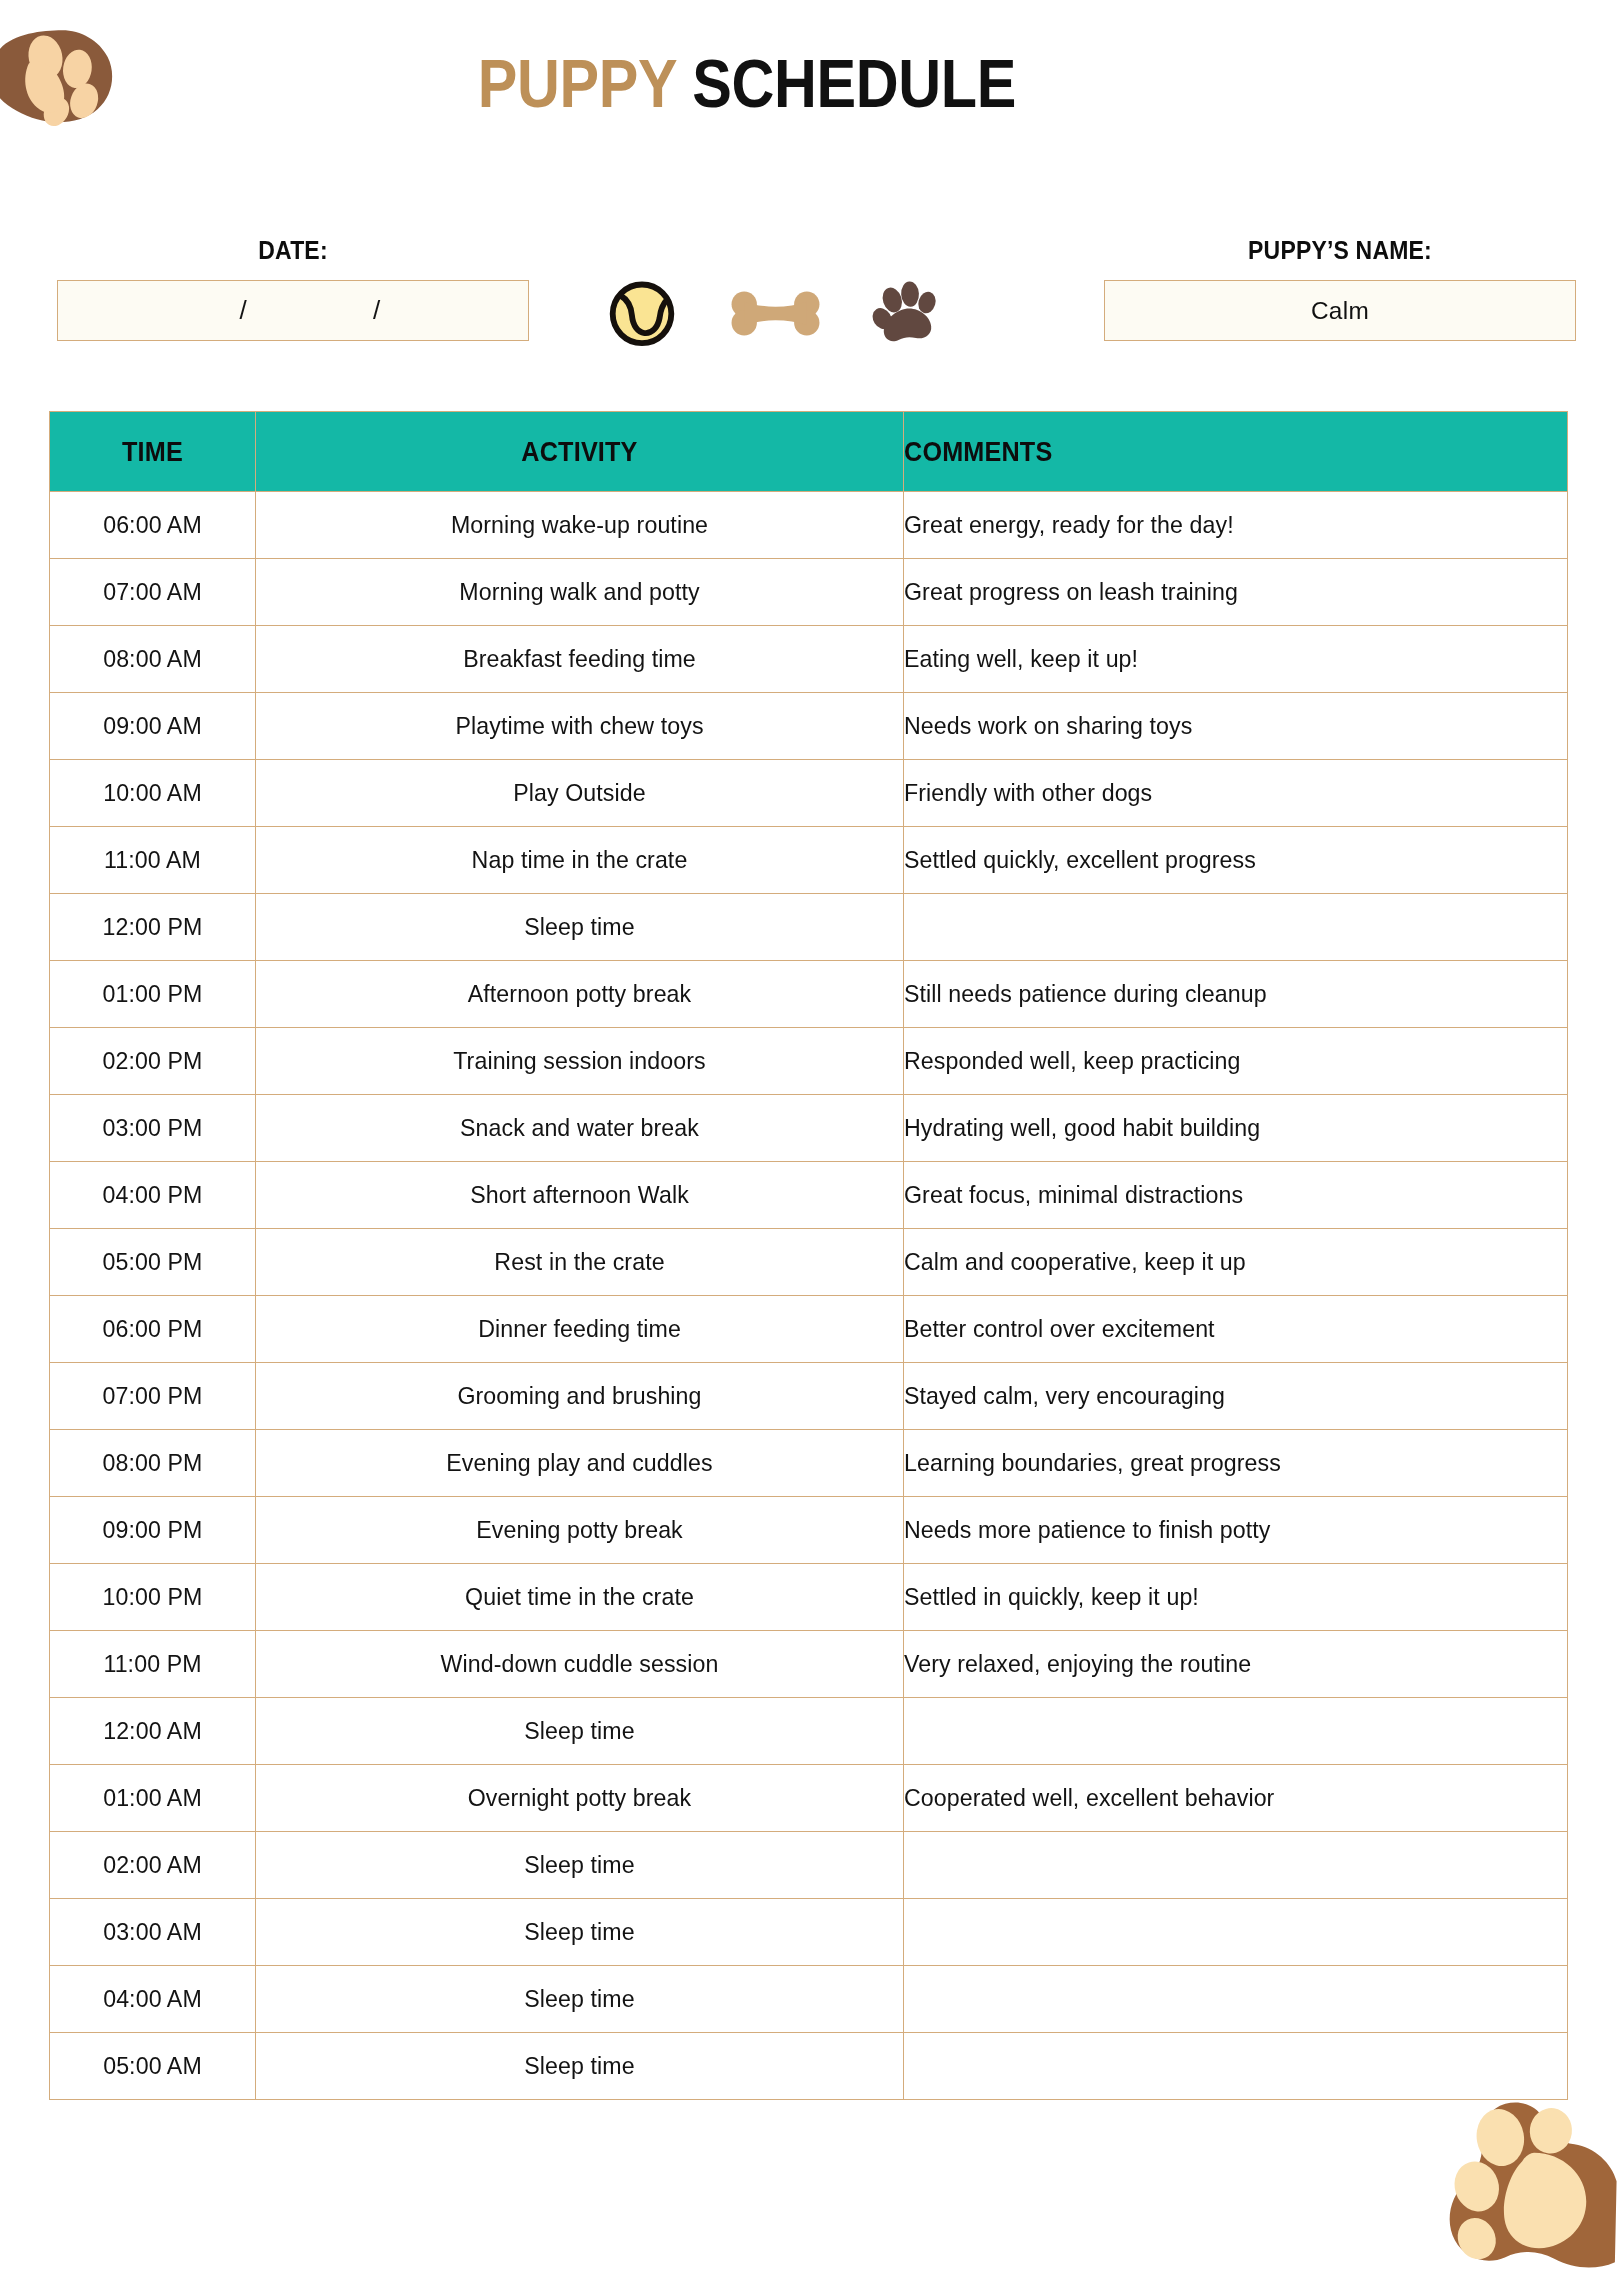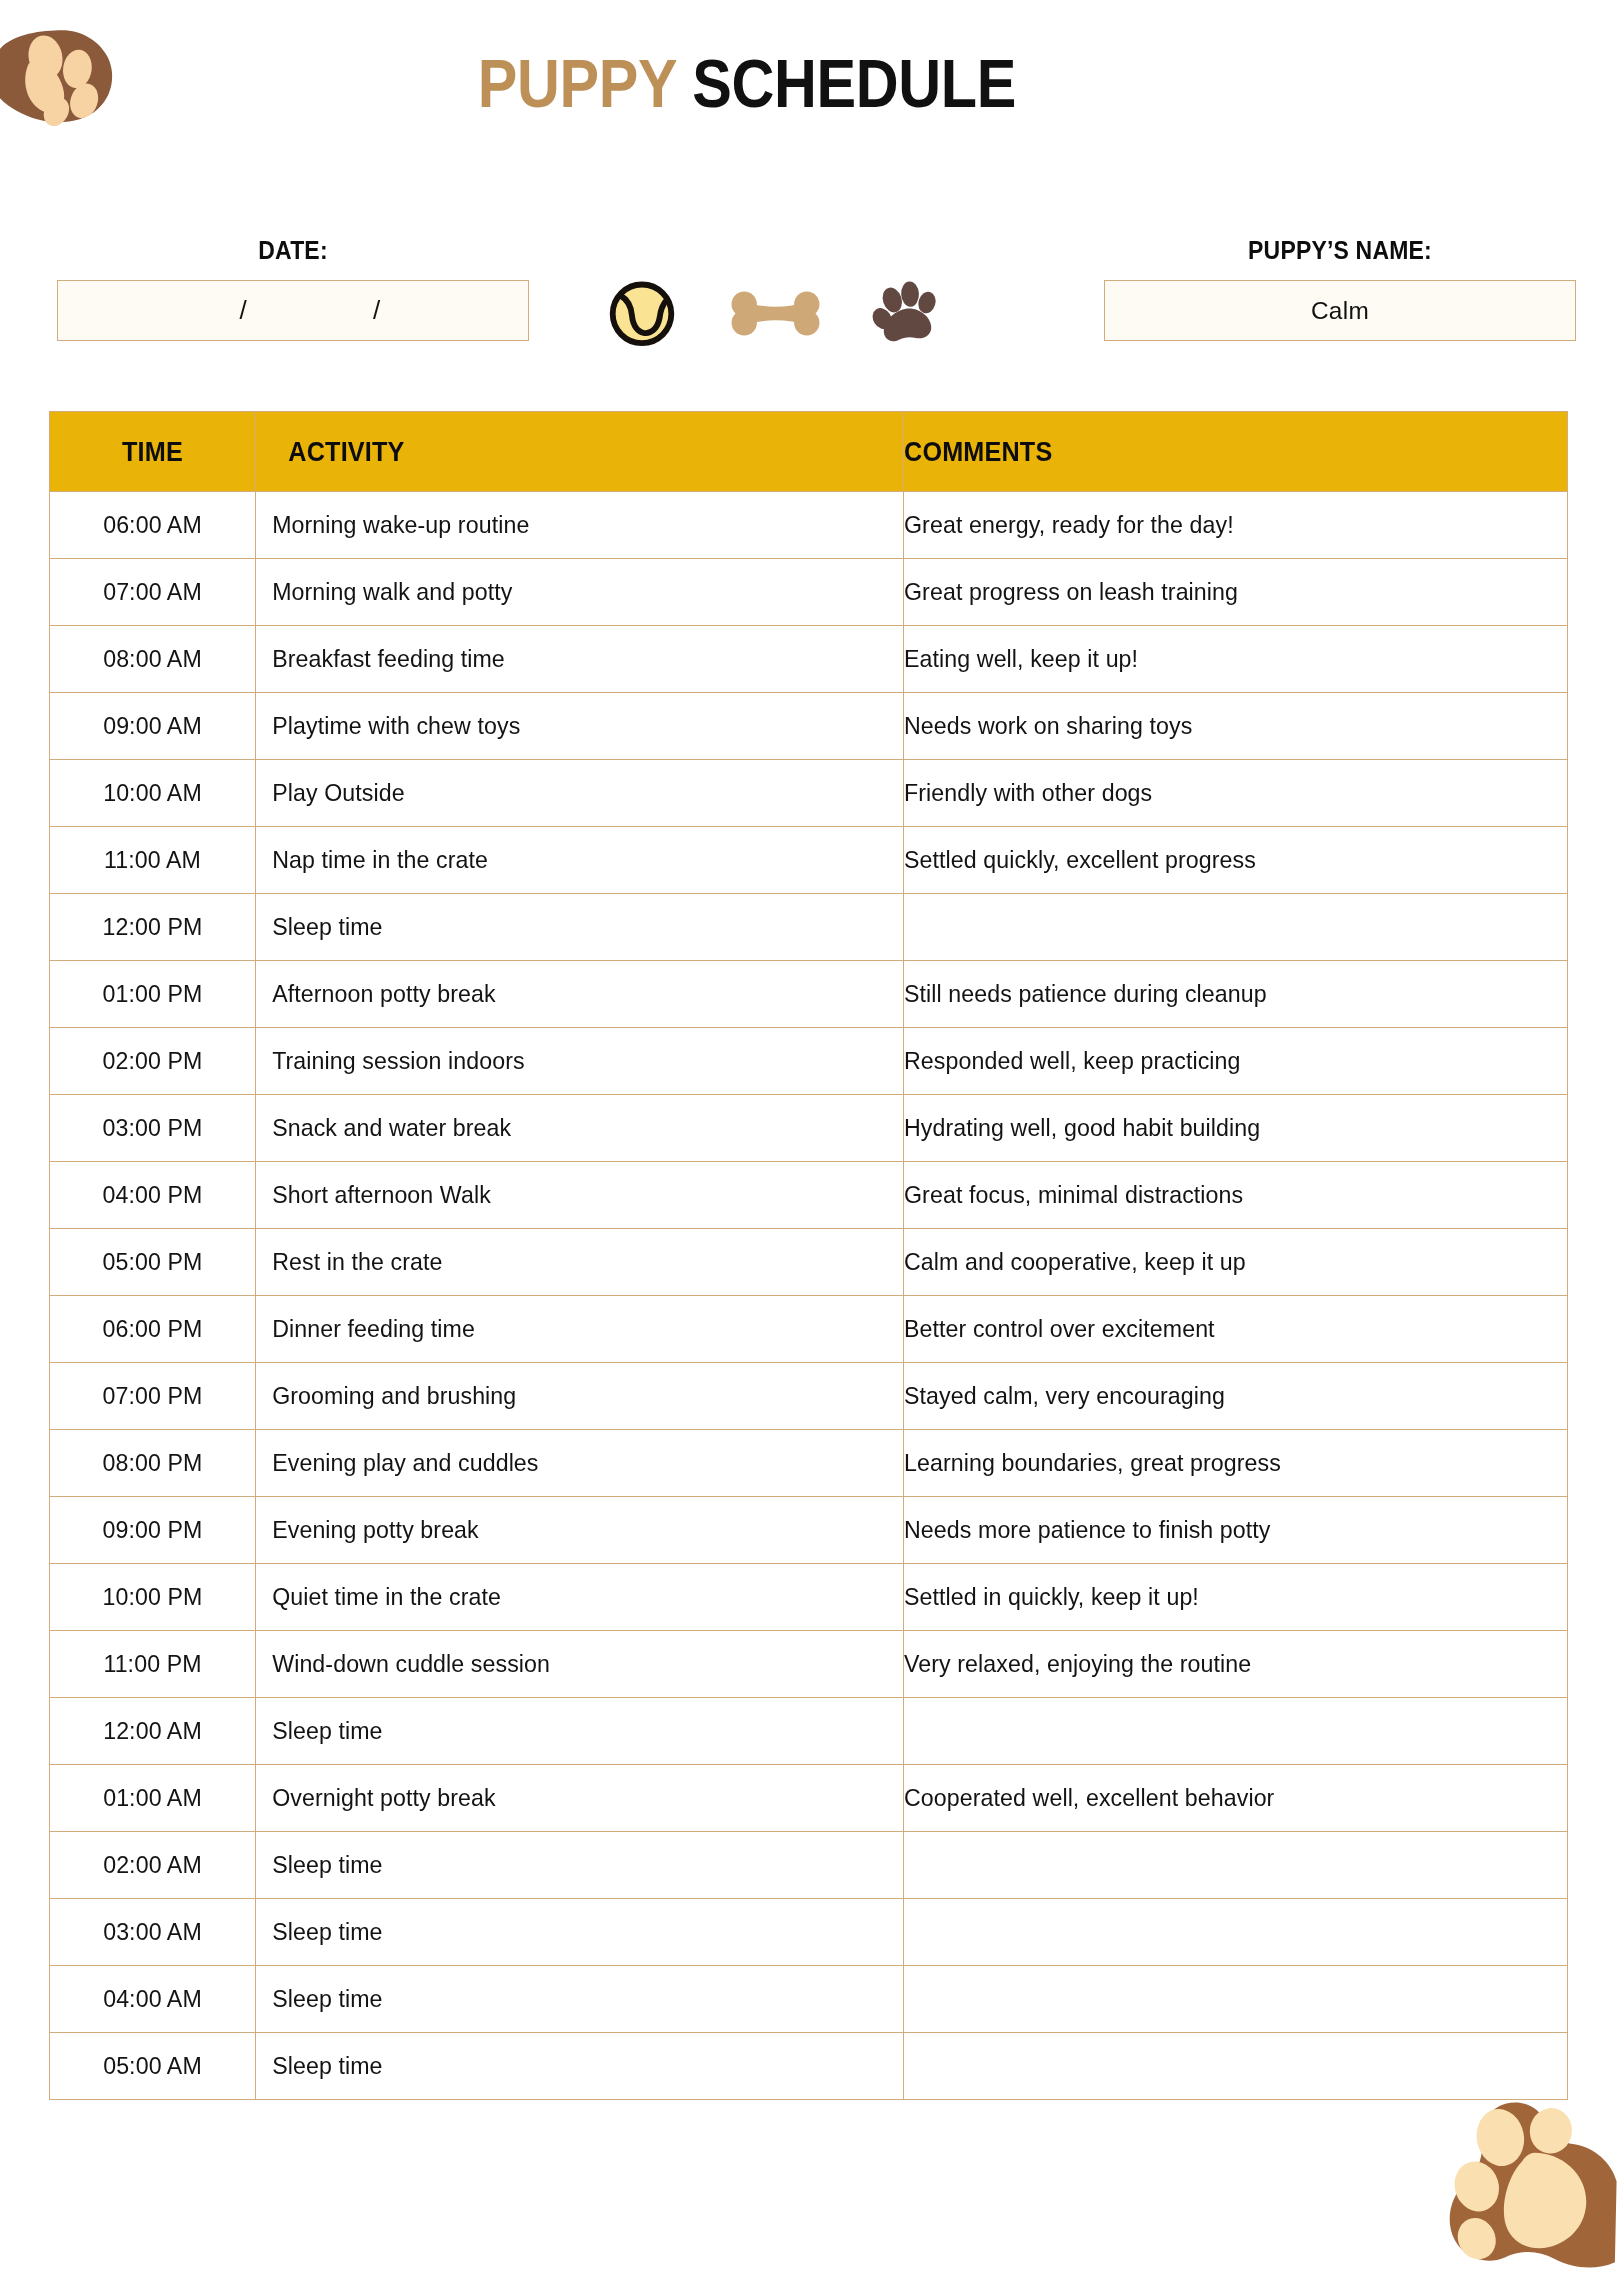--- a/index.html
+++ b/index.html
@@ -123,34 +123,34 @@
     table-layout: fixed;
   }
   #schedule-table th, #schedule-table td {
     border: 1.7px solid #d4ac7c;
     box-sizing: border-box;
     height: 67px;
     padding: 0 0;
     font-weight: 400;
   }
   #schedule-table thead th {
-    background: #eab308;
+    background: #14b8a6;
     height: 80px;
     font-size: 28px;
     font-weight: 700;
     color: #0d0d0d;
     letter-spacing: 0.2px;
     transform: none;
   }
   .hdr-inner {
     display: block;
     transform: scaleX(0.9);
   }
   th.col-time, td.col-time { width: 206px; text-align: center; }
-  th.col-activity, td.col-activity { width: 648px; text-align: left; }
+  th.col-activity, td.col-activity { width: 648px; text-align: center; }
   th.col-comments, td.col-comments { width: 664px; text-align: left; padding-left: 18.5px; }
   th.col-comments .hdr-inner { transform-origin: left center; }
   #schedule-table tbody td {
     background: #ffffff;
     font-size: 24.4px;
     color: #131313;
     letter-spacing: 0.1px;
   }
   .cell-inner {
     display: block;

